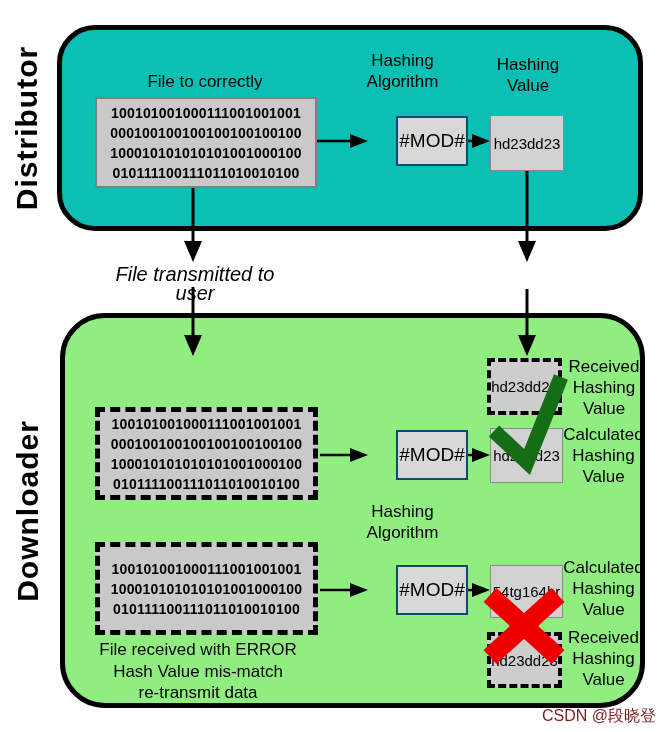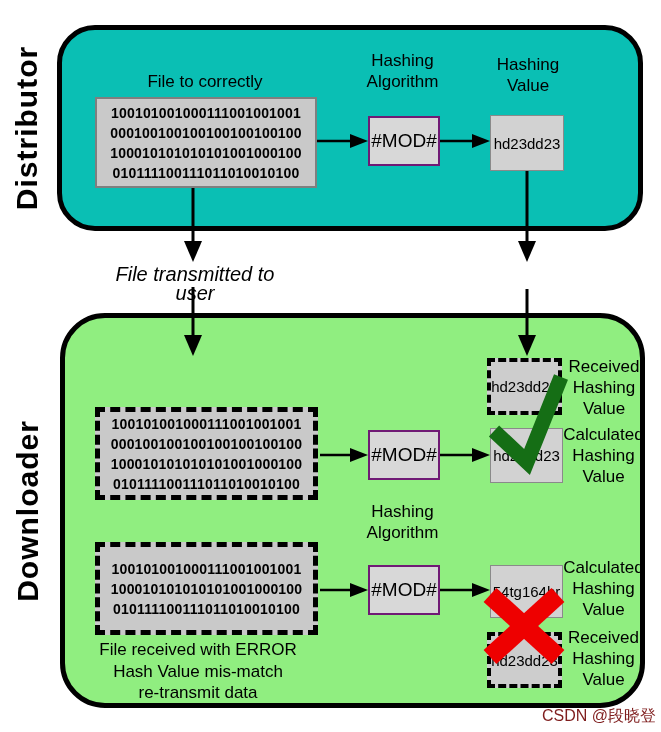--- a/index.html
+++ b/index.html
@@ -13,21 +13,21 @@
   .green{background:#90EE80;border-radius:45px;}
   .vtitle{display:flex;align-items:center;justify-content:center;}
   .vtitle span{transform:rotate(-90deg);white-space:nowrap;font-weight:bold;font-size:30px;letter-spacing:1px;}
   .label{font-size:17px;text-align:center;line-height:21px;}
   .preline{white-space:pre-line;}
   .graybox{background:#C9C9C9;box-sizing:border-box;display:flex;flex-direction:column;justify-content:center;align-items:center;}
   .solidgray{border:2px solid #7F7F7F;}
   .dashed-lg{border:5px dashed #000;}
   .binline{font-weight:bold;font-size:14px;line-height:20px;letter-spacing:0.2px;}
   .err{color:#FF0000;}
-  .modbox{background:#D8D8D8;border:2px solid #701a75;box-sizing:border-box;display:flex;align-items:center;justify-content:center;font-size:19px;}
+  .modbox{background:#D8D8D8;border:2px solid #0c4a6e;box-sizing:border-box;display:flex;align-items:center;justify-content:center;font-size:19px;margin-left:28px;}
   .hashbox{background:#D2D2D2;border:1px solid #8A8A8A;box-sizing:border-box;display:flex;align-items:center;justify-content:center;font-size:15px;}
   .dashed-sm{background:#CDCDCD;border:4px dashed #000;box-sizing:border-box;display:flex;align-items:center;justify-content:center;font-size:15px;}
   .italic{font-style:italic;font-size:20px;line-height:19px;}
   .watermark{color:#7f1d1d;font-size:16px;}
   svg.overlay{position:absolute;left:0;top:0;pointer-events:none;}
 </style>
 </head>
 <body>
 
 <div class="canvas">

